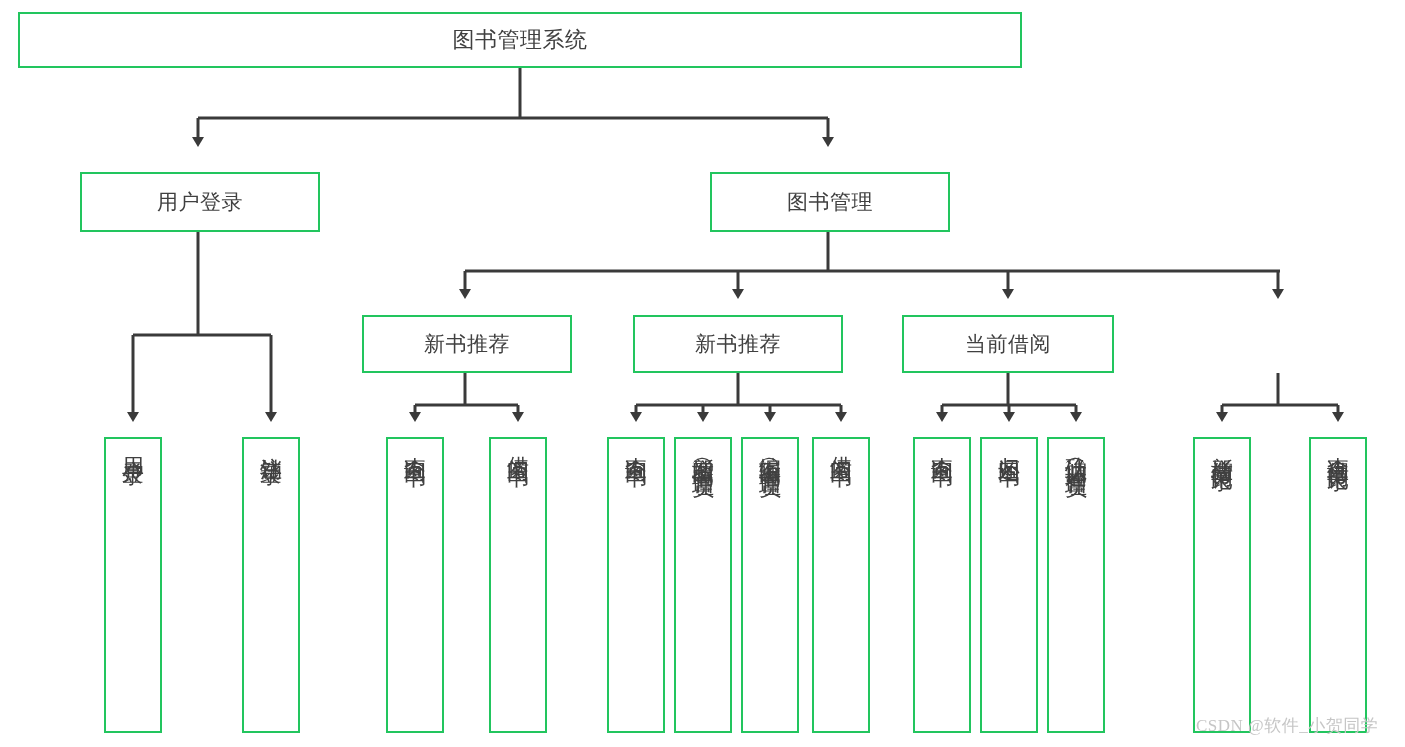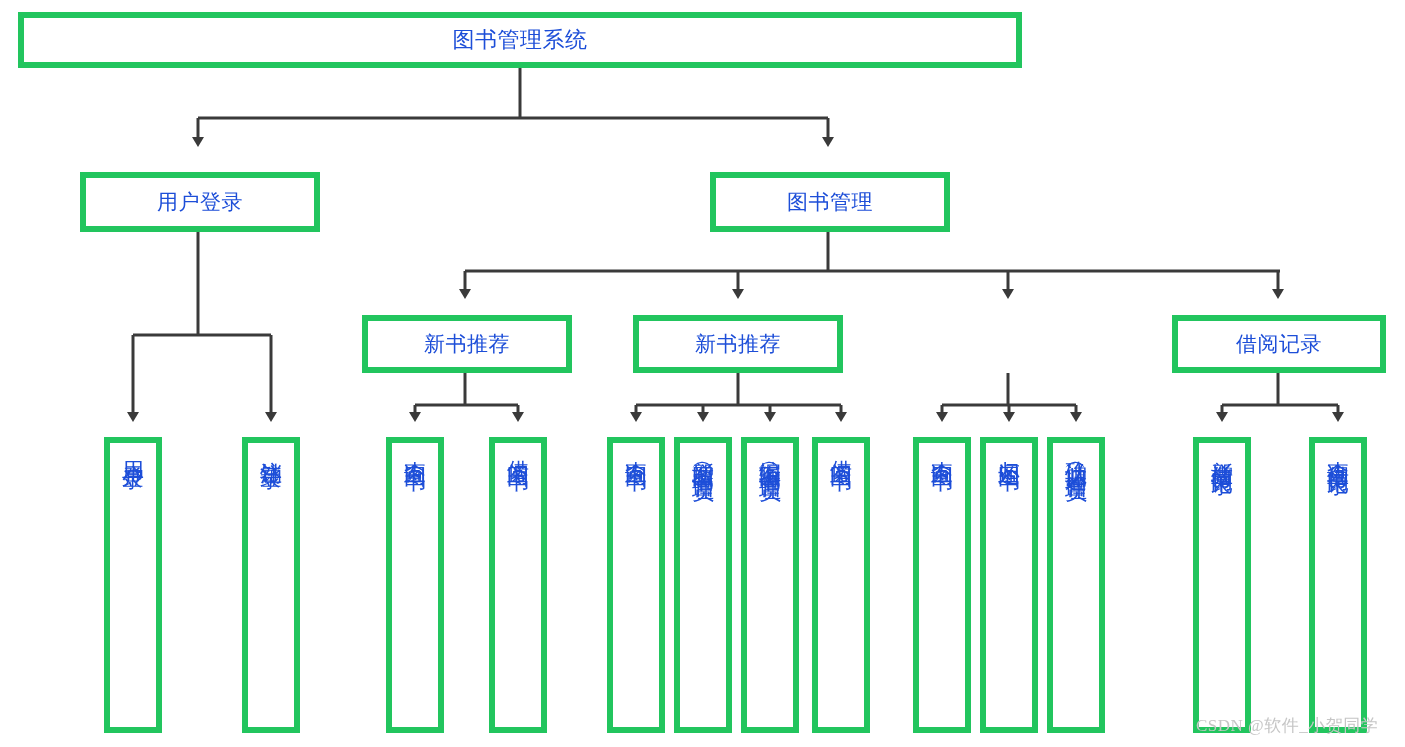--- a/index.html
+++ b/index.html
@@ -23,25 +23,25 @@
     position: absolute;
     left: 0;
     top: 0;
     width: 1405px;
     height: 747px;
   }
   .node {
     position: absolute;
     box-sizing: border-box;
     background: #ffffff;
-    border: 6px solid #22c55e;
+    border: 2px solid #22c55e;
     display: flex;
     align-items: center;
     justify-content: center;
-    color: #1d4ed8;
+    color: #404040;
   }
   .node-label {
     display: block;
     text-align: center;
     line-height: 1.18;
     letter-spacing: 0.5px;
     white-space: pre;
   }
   .node.horizontal .node-label {
     font-size: 21px;
@@ -139,24 +139,24 @@
   </div>
 
   <div class="node horizontal" style="left:362px; top:315px; width:210px; height:58px;">
     <span class="node-label">新书推荐</span>
   </div>
 
   <div class="node horizontal" style="left:633px; top:315px; width:210px; height:58px;">
     <span class="node-label">新书推荐</span>
   </div>
 
-
-  <div class="node horizontal" style="left:1172px; top:315px; width:214px; height:58px;">
-    <span class="node-label">借阅记录</span>
-  </div>
+  <div class="node horizontal" style="left:902px; top:315px; width:212px; height:58px;">
+    <span class="node-label">当前借阅</span>
+  </div>
+
 
   <div class="node vertical" style="left:104px; top:437px; width:58px; height:296px;">
     <span class="node-label">用户登录</span>
   </div>
 
   <div class="node vertical" style="left:242px; top:437px; width:58px; height:296px;">
     <span class="node-label">注销登录</span>
   </div>
 
   <div class="node vertical" style="left:386px; top:437px; width:58px; height:296px;">

